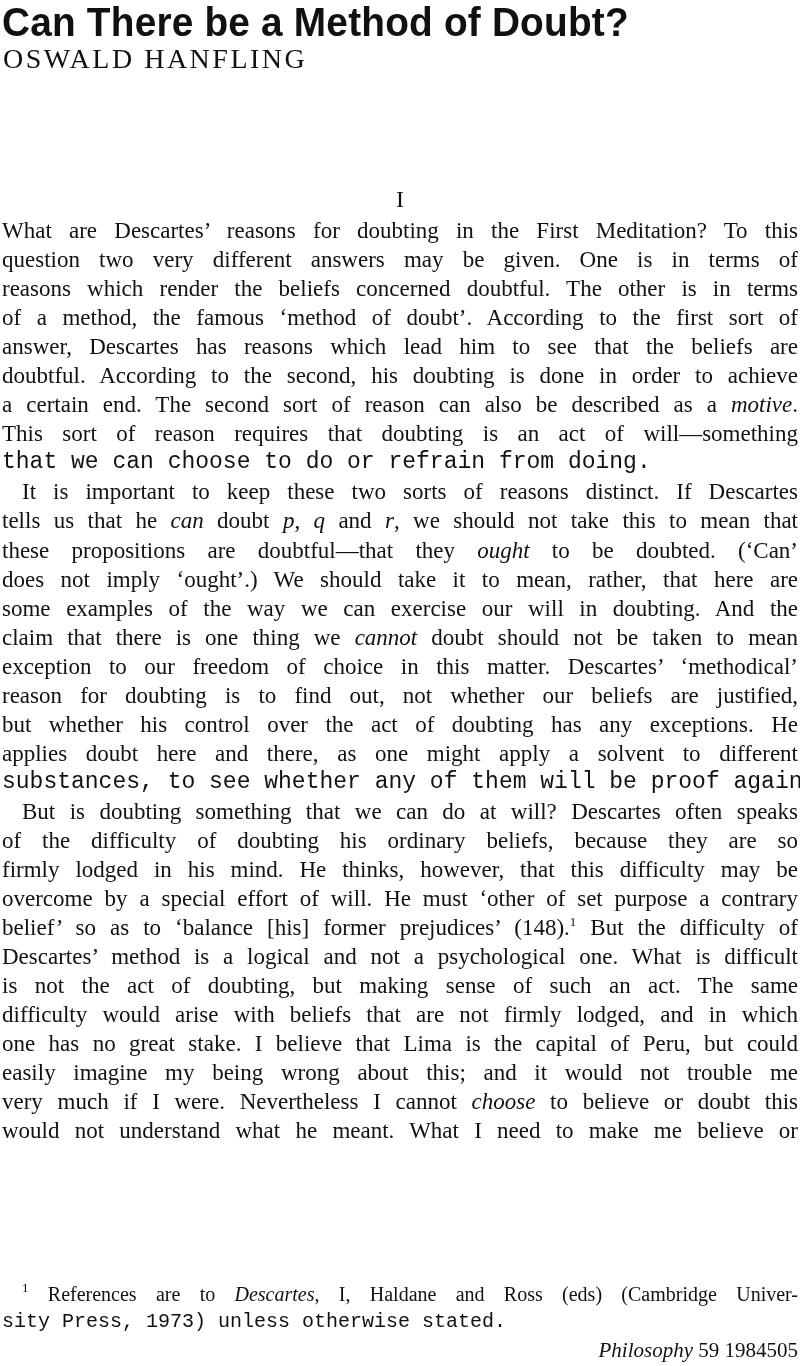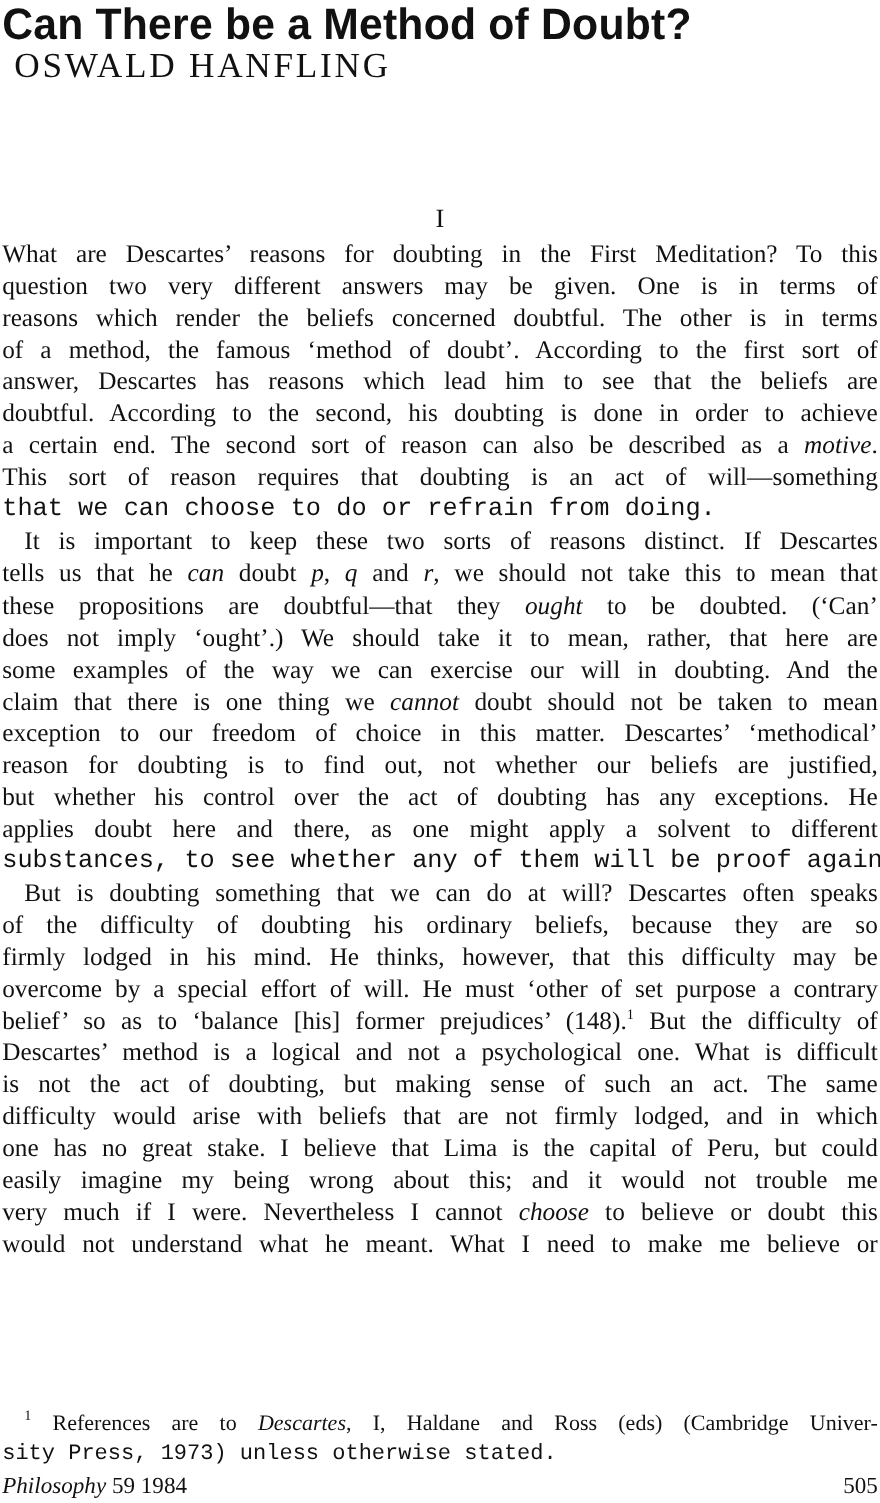--- a/index.html
+++ b/index.html
@@ -1,28 +1,28 @@
 <!DOCTYPE html>
 <html><head>
 <meta charset="utf-8">
 <style>
   html,body{margin:0;padding:0;background:#fff;}
   body{width:800px;height:1366px;position:relative;overflow:hidden;color:#111;}
   .title{position:absolute;left:2px;top:0px;font-family:"Liberation Sans",sans-serif;font-weight:bold;font-size:40px;letter-spacing:0.2px;line-height:44px;white-space:nowrap;transform:scaleX(0.97);transform-origin:left top;}
-  .author{position:absolute;left:13px;top:44px;font-family:"Liberation Serif",serif;font-size:32px;letter-spacing:2.5px;line-height:30px;}
+  .author{position:absolute;left:3px;top:44px;font-family:"Liberation Serif",serif;font-size:28px;letter-spacing:2.5px;line-height:30px;}
   .section{position:absolute;left:0;width:800px;top:184px;text-align:center;font-family:"Liberation Serif",serif;font-size:24px;line-height:30px;}
   .body{position:absolute;left:2px;width:796px;top:216px;font-family:"Liberation Serif",serif;font-size:23px;}
   .ln{display:block;height:29.05px;line-height:29px;text-align:justify;text-align-last:justify;white-space:nowrap;overflow:visible;}
   .ln.last{text-align-last:left;font-family:Liberation Mono, monospace;}
   .ln.ind{padding-left:20px;}
   i{font-style:italic;}
   sup{font-size:13px;vertical-align:9px;line-height:0;}
   .footnote{position:absolute;left:2px;width:796px;top:1281px;font-family:"Liberation Serif",serif;font-size:20px;}
   .footnote .ln{height:27px;line-height:27px;}
-  .footer{position:absolute;left:2px;width:796px;top:1337px;font-family:"Liberation Serif",serif;font-size:21px;line-height:26px;display:flex;justify-content:space-between;}
+  .footer{position:absolute;left:2px;width:796px;top:1337px;font-family:"Liberation Serif",serif;font-size:21px;line-height:26px;display:flex;justify-content:flex-end;}
 </style>
 </head>
 <body>
 
 <div class="title">Can There be a Method of Doubt?</div>
 <div class="author">OSWALD HANFLING</div>
 <div class="section">I</div>
 
 <div class="body">
 

